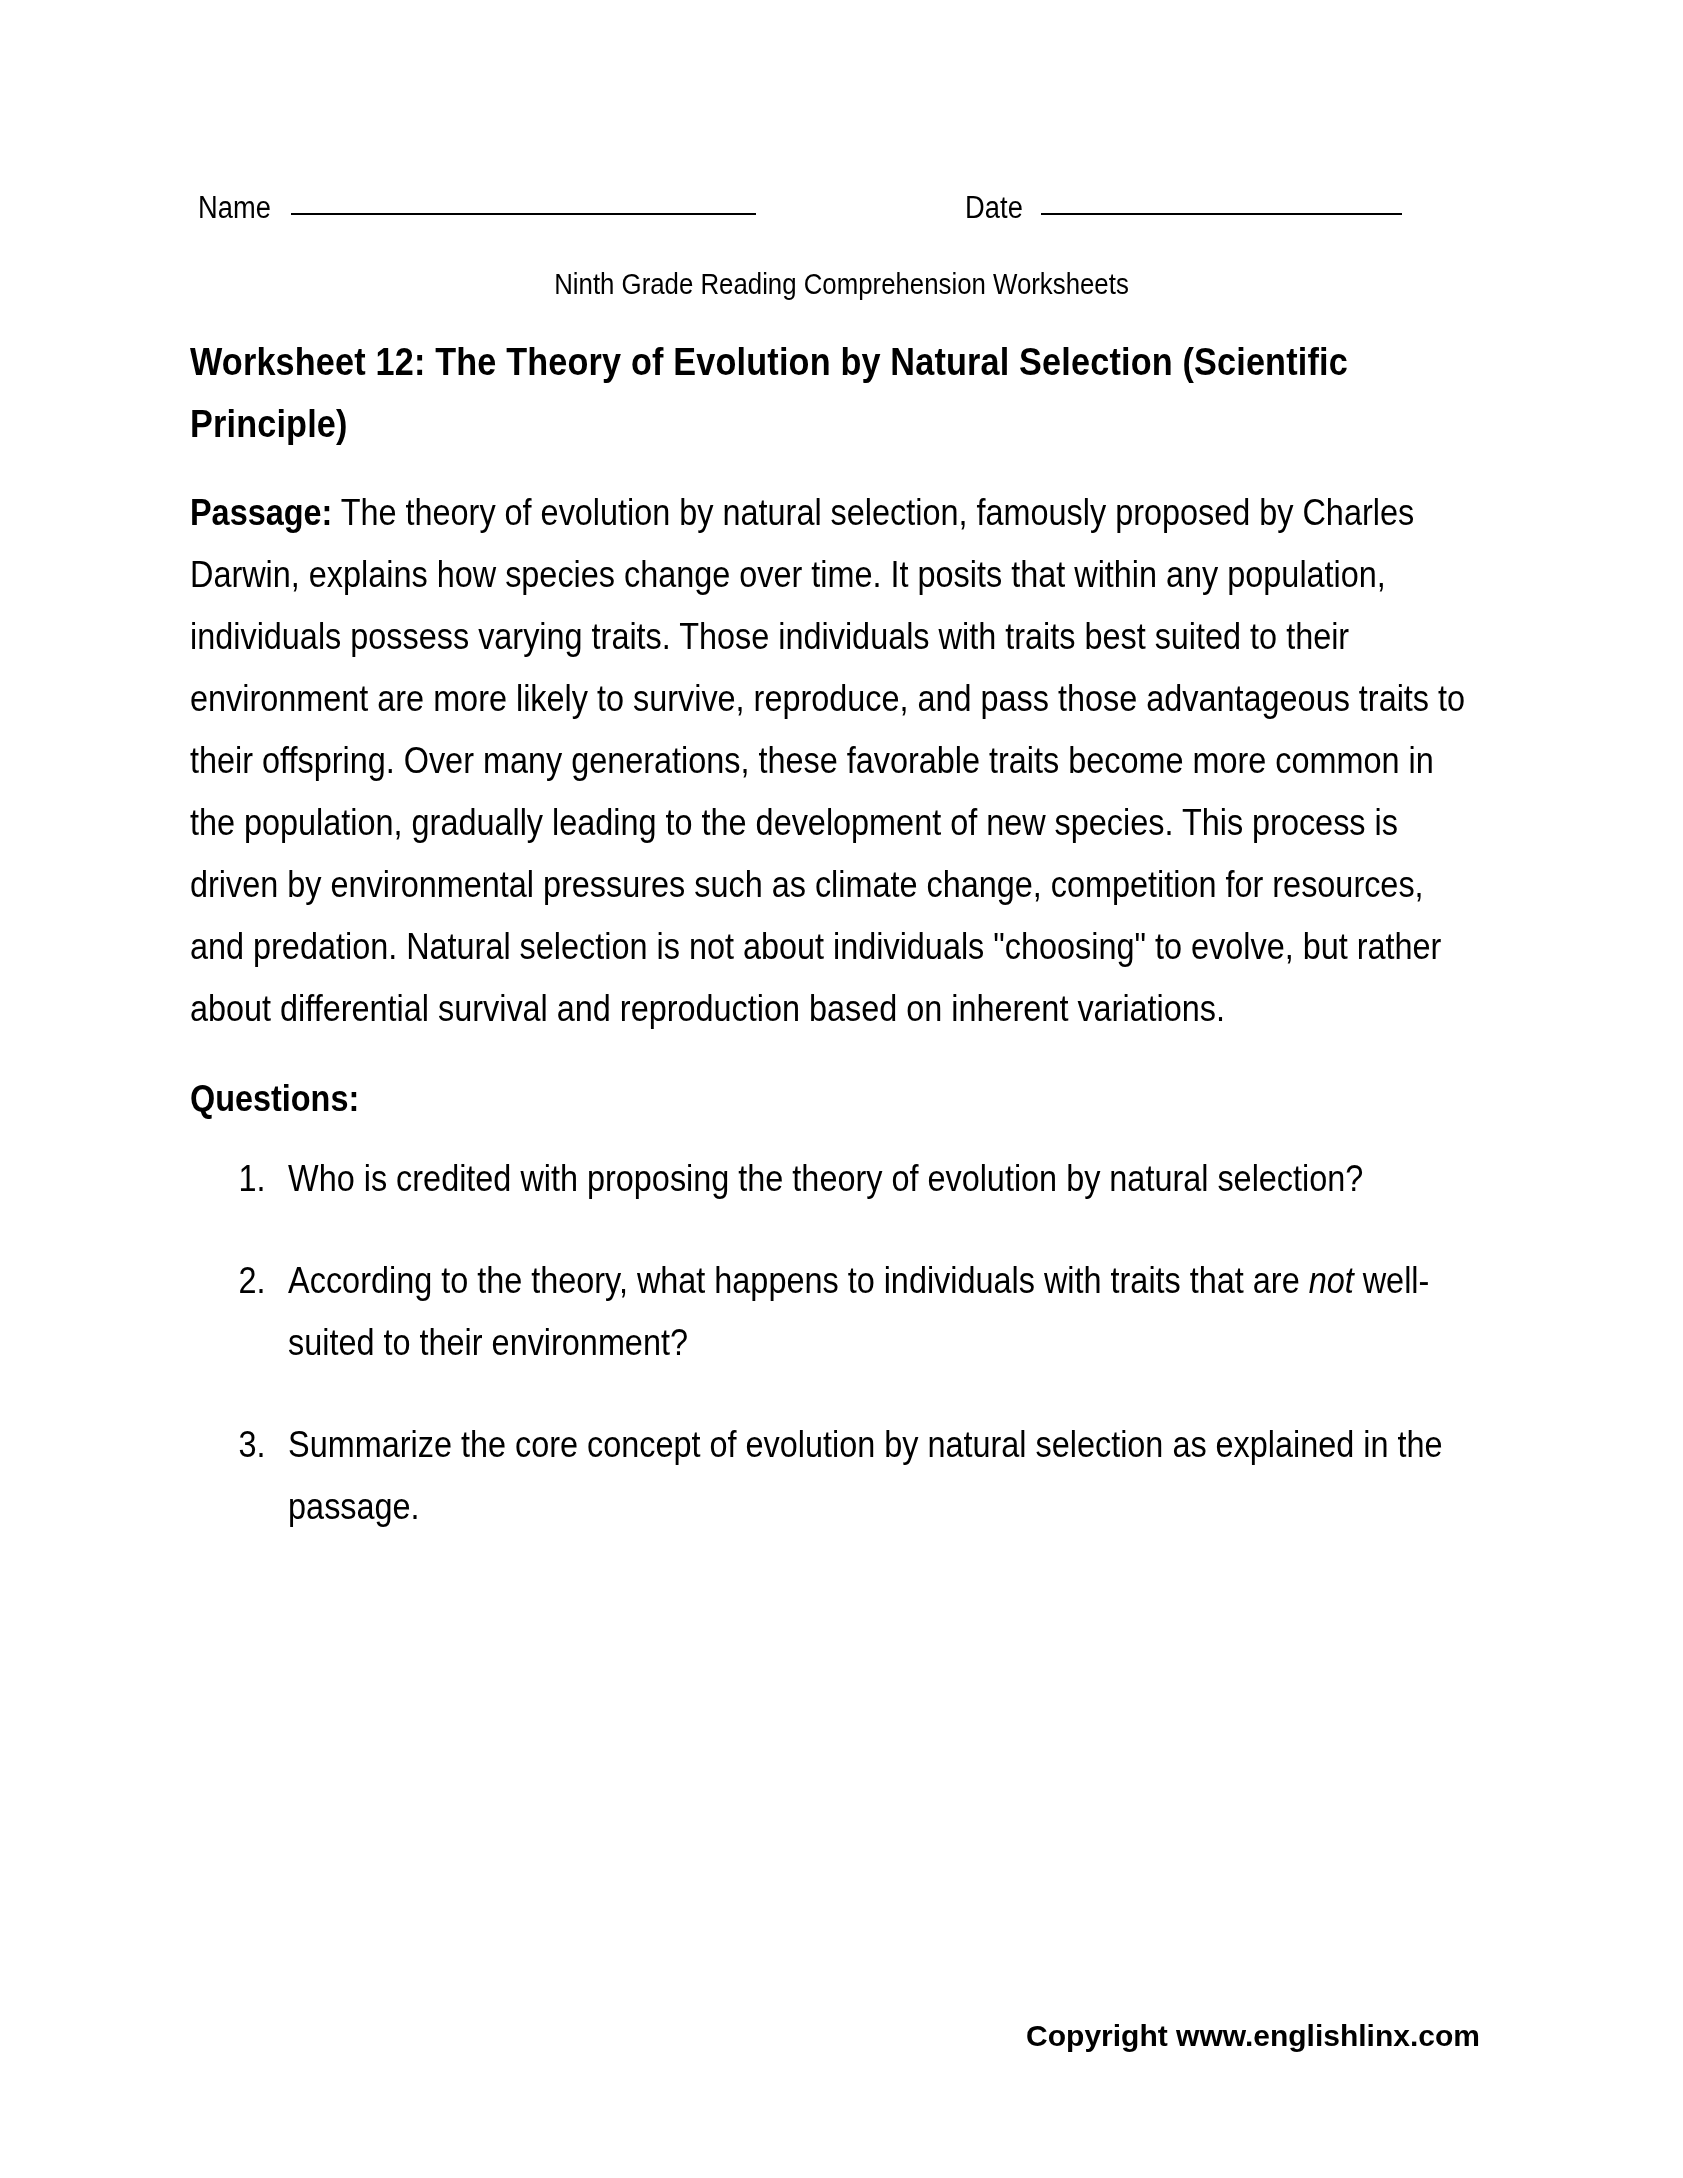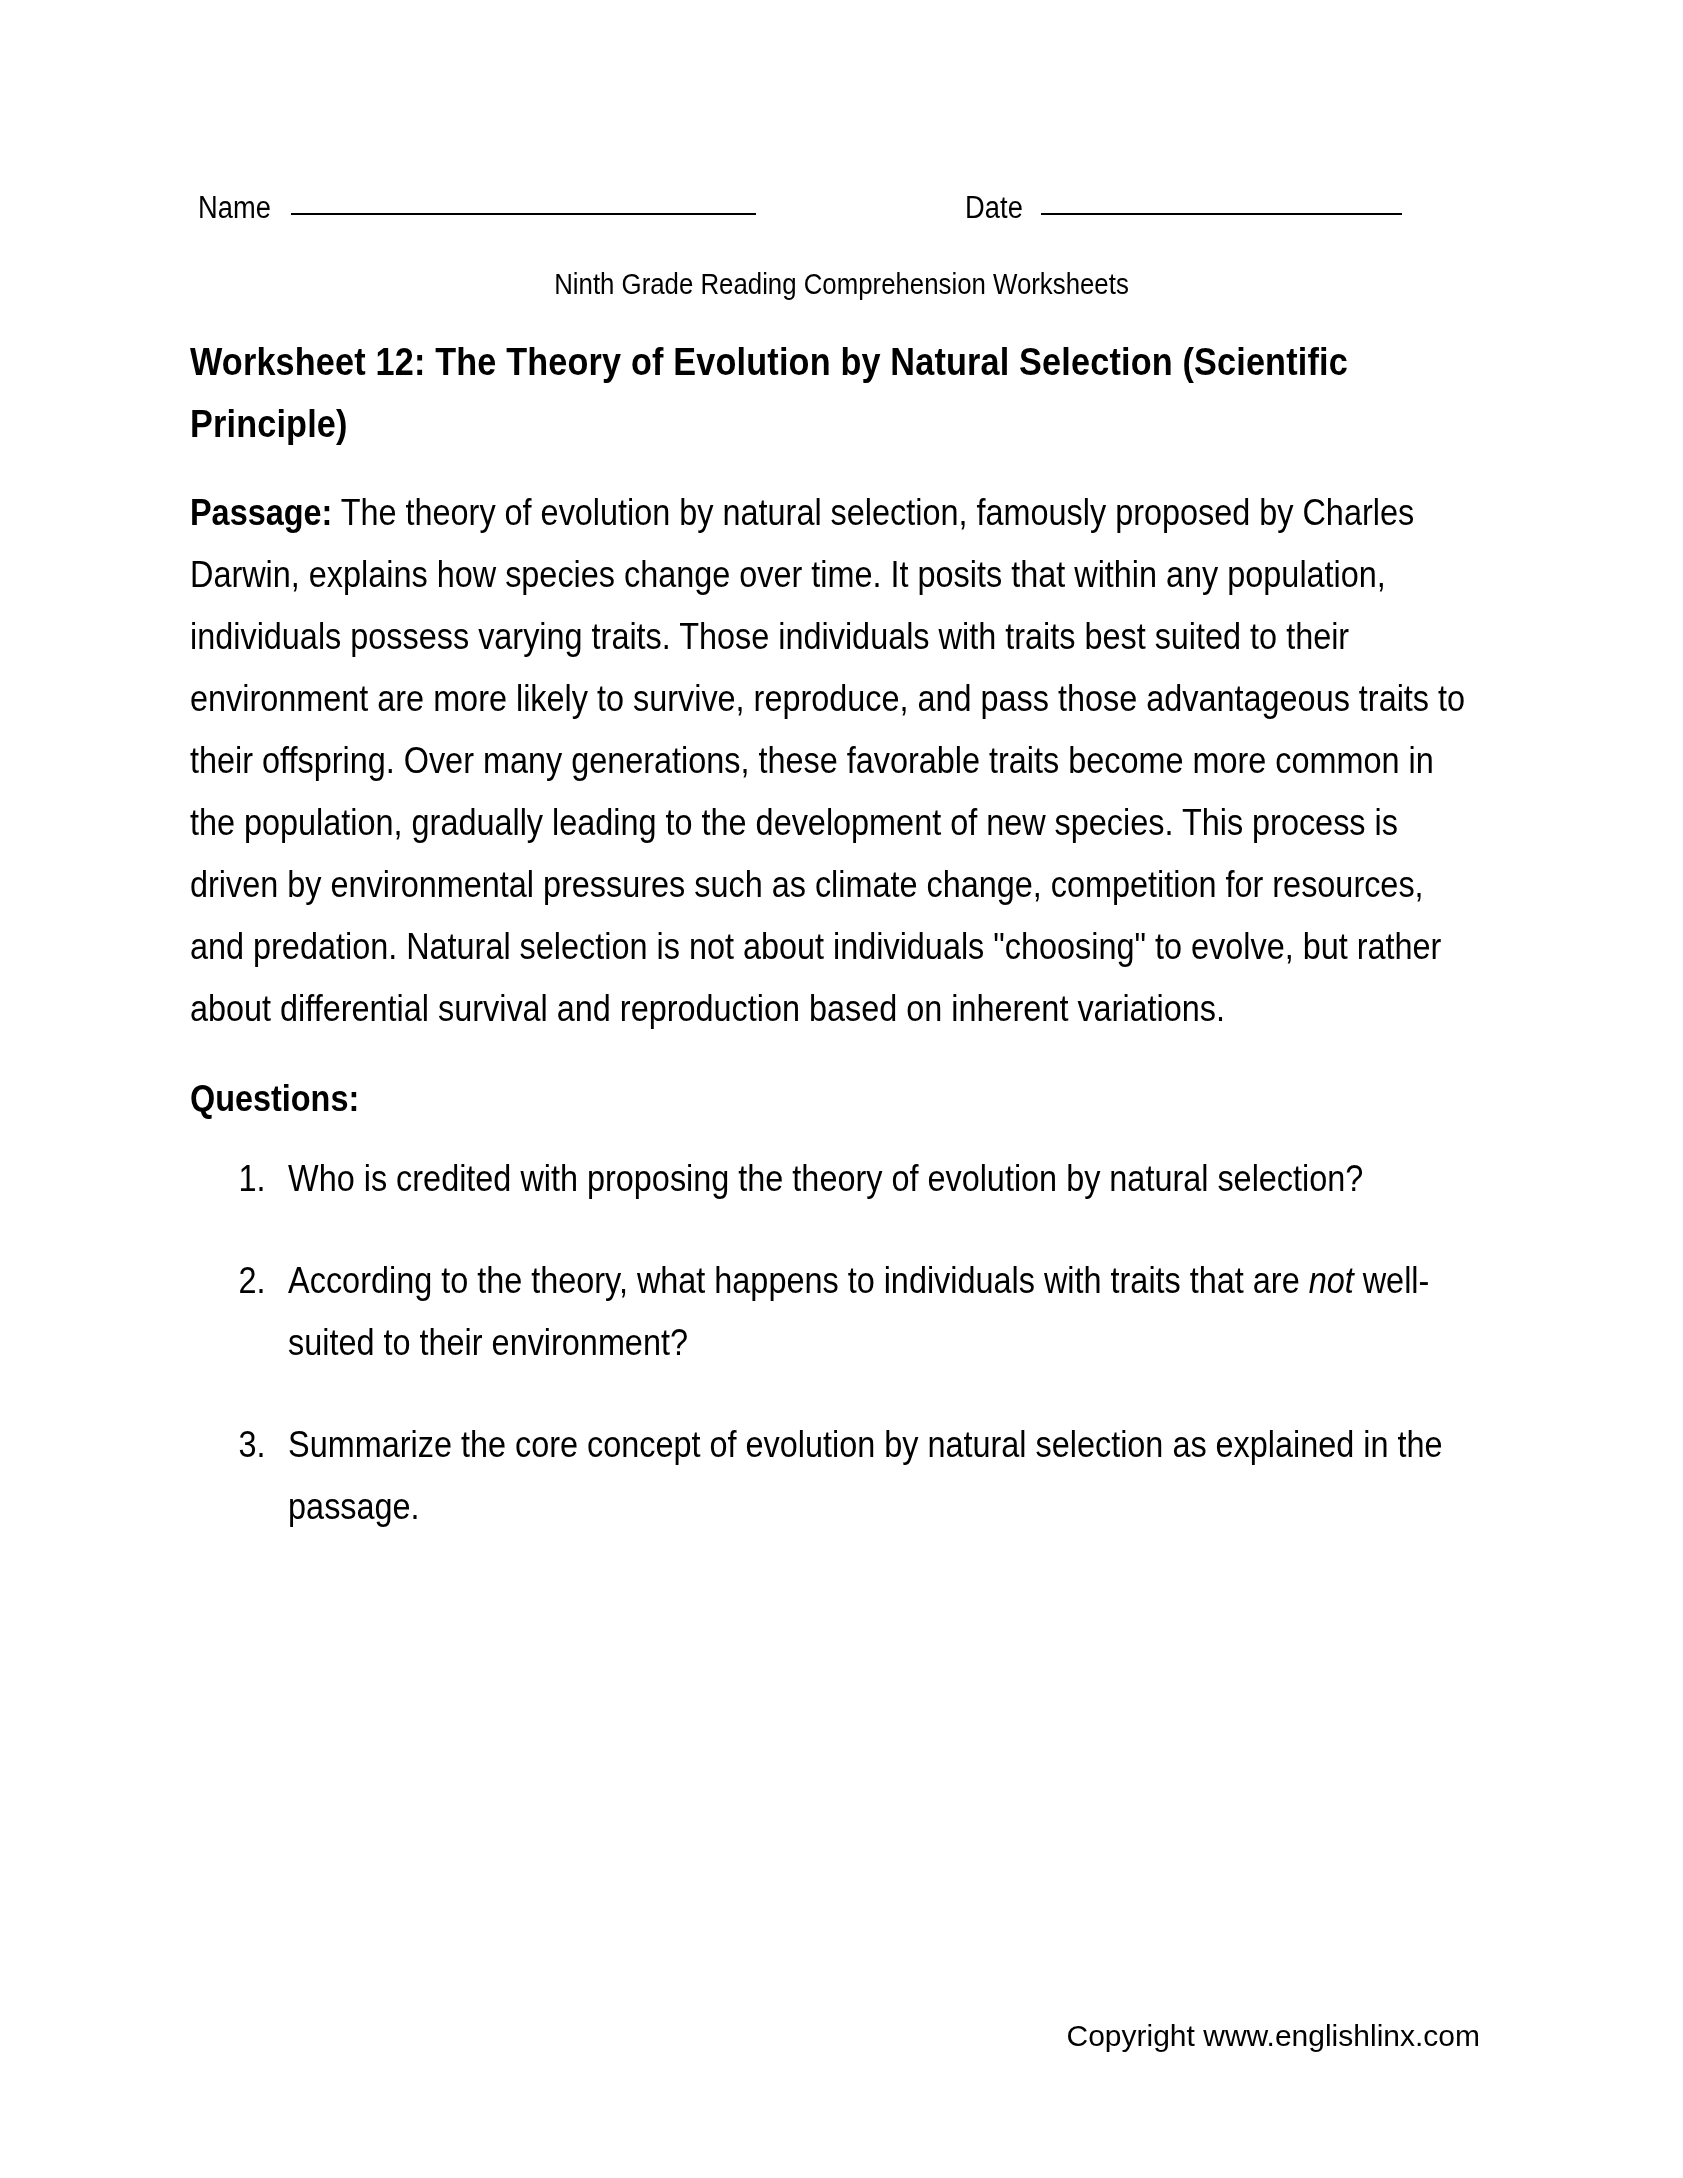--- a/index.html
+++ b/index.html
@@ -145,20 +145,21 @@
   .question-text i { font-style: italic; }
 
   
   .footer {
     position: absolute;
     right: 203px;
     bottom: 124px;
     font-size: 30px;
     line-height: 36px;
     white-space: nowrap;
+    font-weight: bold;
   }
 </style>
 </head>
 <body>
 
 <div class="page">
 
   <div class="header-row">
     <div class="field field-date">
       <span class="field-label">Date</span>

